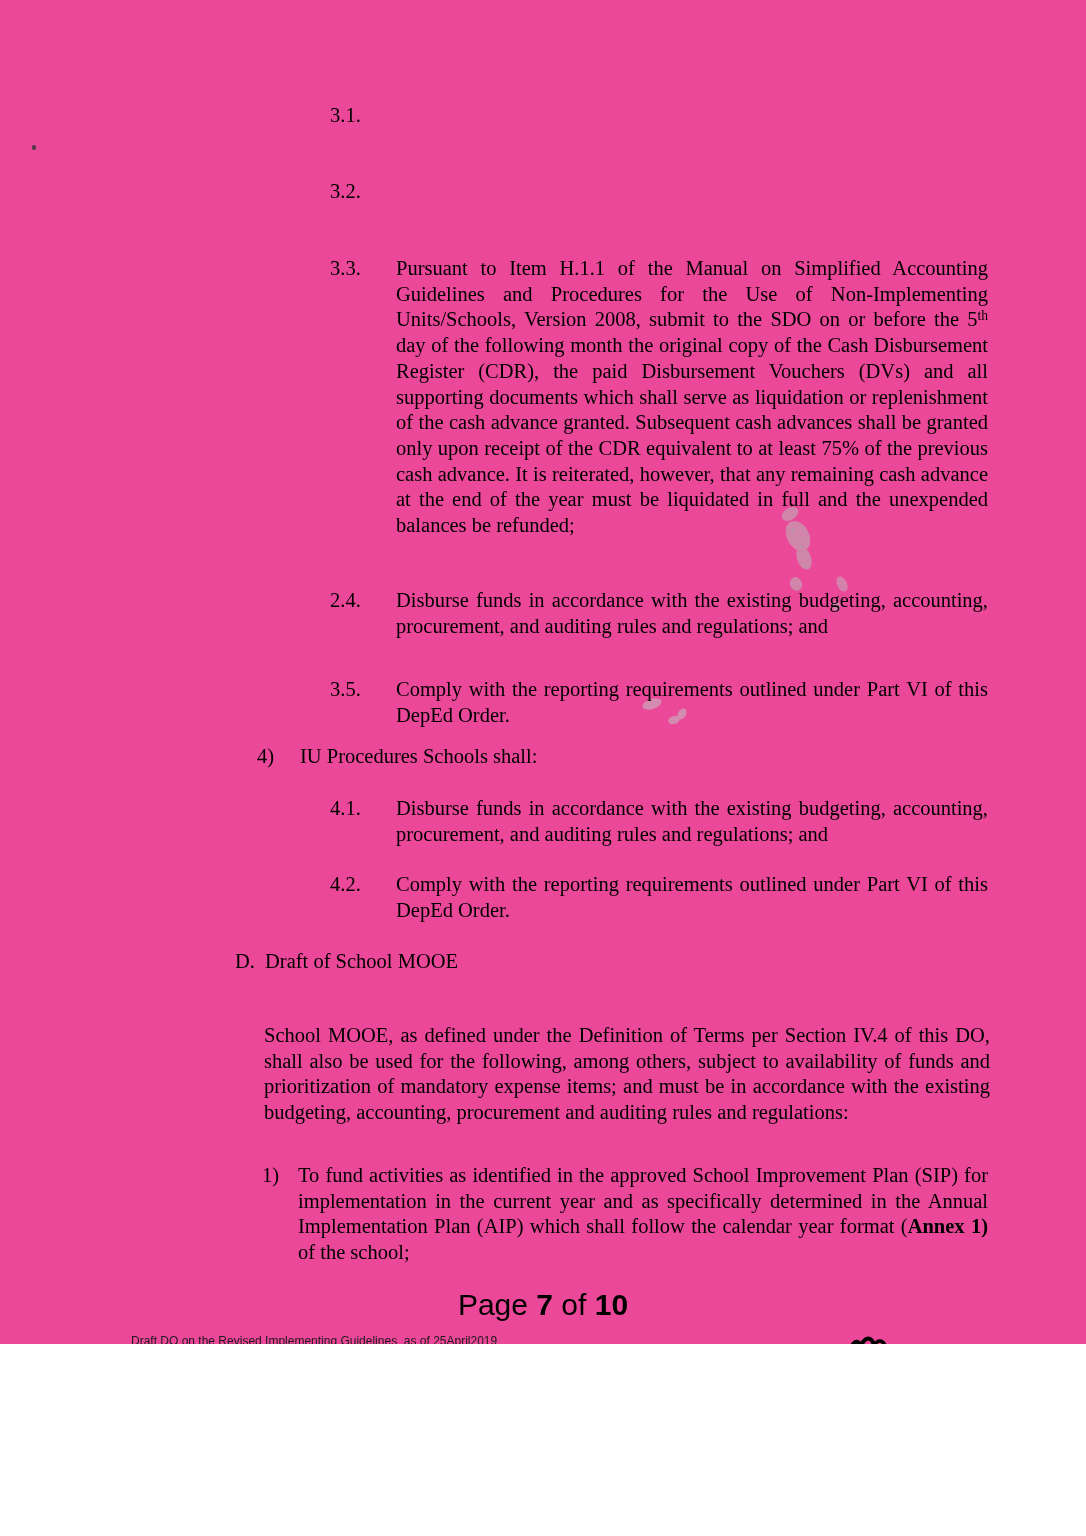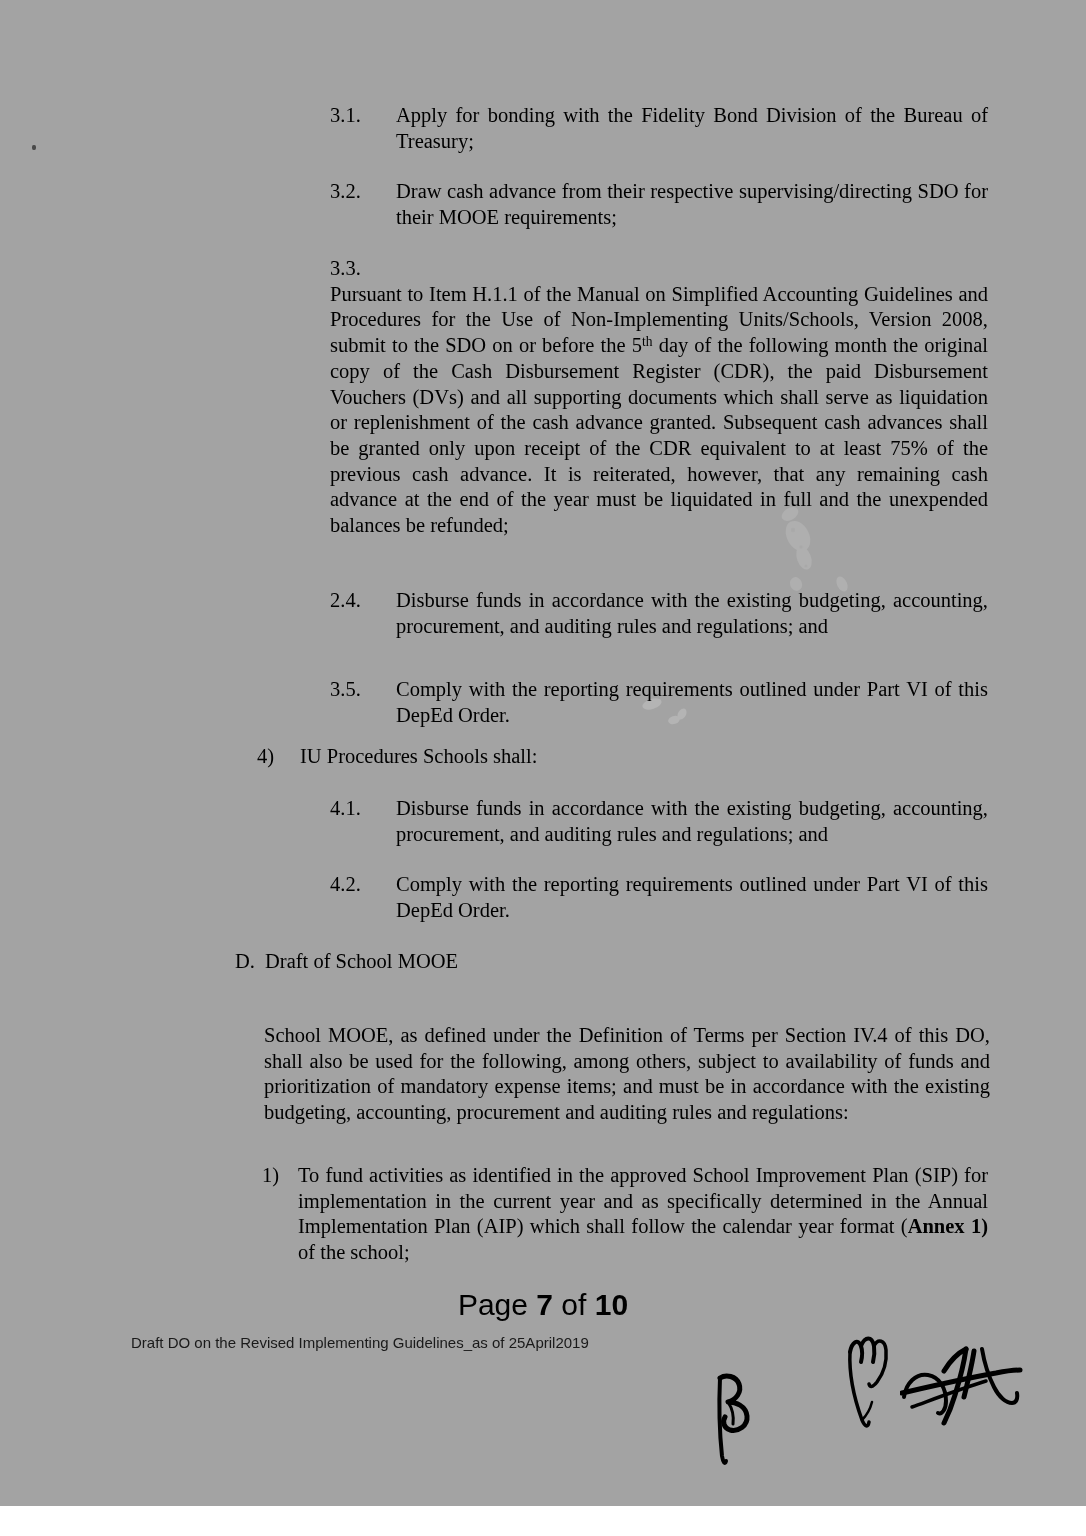--- a/index.html
+++ b/index.html
@@ -7,22 +7,22 @@
     padding: 0;
     background: #ffffff;
   }
   body {
     font-family: "Liberation Serif", "DejaVu Serif", serif;
     color: #000000;
   }
   #page {
     position: relative;
     width: 1086px;
-    height: 1506px;
-    background: #a3a3a3;
+    height: 1344px;
+    background: #ec4899;
     overflow: hidden;
   }
 
   
   .content {
     position: absolute;
     left: 0;
     top: 0;
     width: 1086px;
   }
@@ -98,21 +98,21 @@
     font-size: 30px;
     color: #000;
   }
   .page-num b { font-weight: bold; }
 
   .footer-note {
     position: absolute;
     left: 131px;
     top: 1334px;
     font-family: "Liberation Sans", "DejaVu Sans", sans-serif;
-    font-size: 15px;
+    font-size: 12px;
     color: #1a1a1a;
     white-space: nowrap;
   }
 
   
   .speck {
     position: absolute;
     background: #3a3a3a;
     border-radius: 40%;
     opacity: 0.85;
@@ -160,29 +160,27 @@
       <ellipse cx="22" cy="14" rx="10" ry="5" transform="rotate(-18 22 14)"></ellipse>
       <ellipse cx="44" cy="30" rx="6" ry="4" transform="rotate(-18 44 30)"></ellipse>
       <ellipse cx="52" cy="24" rx="4" ry="6" transform="rotate(30 52 24)"></ellipse>
     </g>
   </svg>
 
   <div class="content">
 
     <div class="row lvl3" style="top:103px;">
       <div class="marker">3.1.</div>
-      <div class="txt just">Apply for bonding with the Fidelity Bond Division of the Bureau of Treasury;</div>
     </div>
 
     <div class="row lvl3" style="top:179px;">
       <div class="marker">3.2.</div>
-      <div class="txt just">Draw cash advance from their respective supervising/directing SDO for their MOOE requirements;</div>
-    </div>
-
-    <div class="row lvl3" style="top:256px;flex-direction:column;">
+    </div>
+
+    <div class="row lvl3" style="top:256px;">
       <div class="marker">3.3.</div>
       <div class="txt just"><span>Pursuant to Item H.1.1 of the Manual on Simplified Accounting Guidelines and Procedures for the Use of Non-Implementing Units/Schools, Version 2008, submit to the SDO on or before the 5</span><sup class="ord">th</sup><span> day of the following month the original copy of the Cash Disbursement Register (CDR), the paid Disbursement Vouchers (DVs) and all supporting documents which shall serve as liquidation or replenishment of the cash advance granted. Subsequent cash advances shall be granted only upon receipt of the CDR equivalent to at least 75% of the previous cash advance. It is reiterated, however, that any remaining cash advance at the end of the year must be liquidated in full and the unexpended balances be refunded;</span></div>
     </div>
 
     <div class="row lvl3" style="top:588px;">
       <div class="marker">2.4.</div>
       <div class="txt just">Disburse funds in accordance with the existing budgeting, accounting, procurement, and auditing rules and regulations; and</div>
     </div>
 
     <div class="row lvl3" style="top:677px;">

